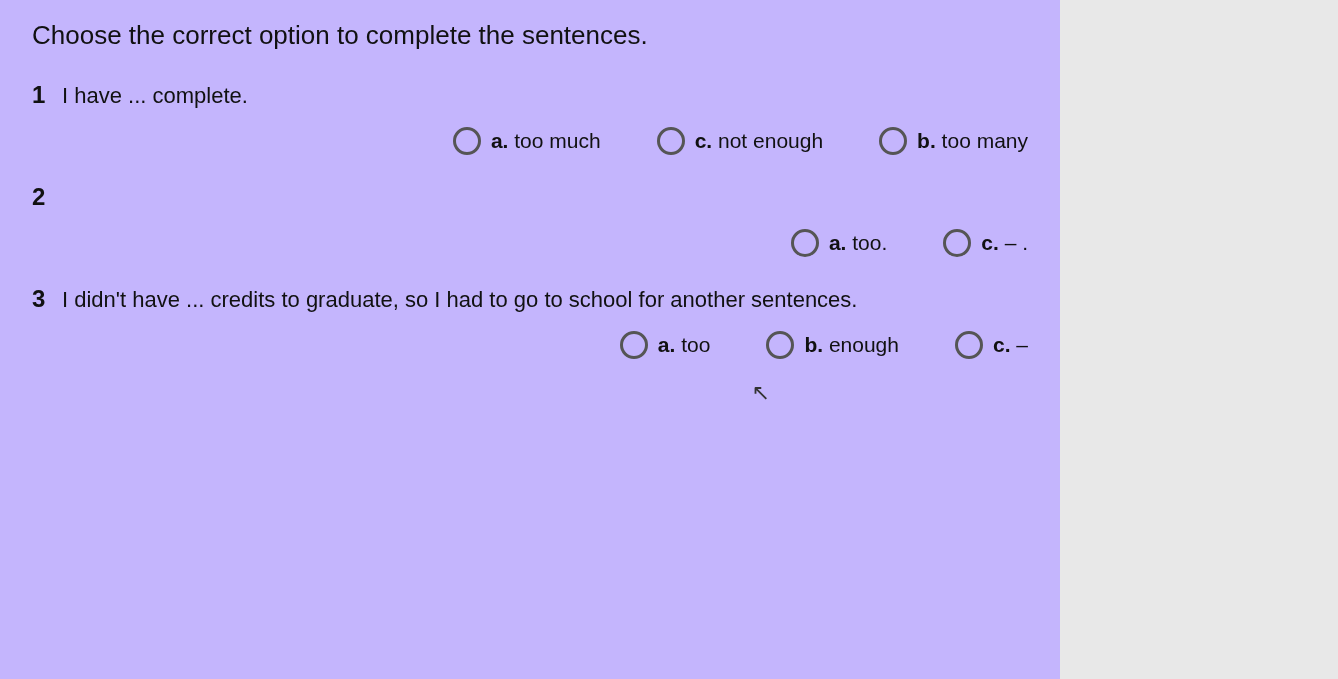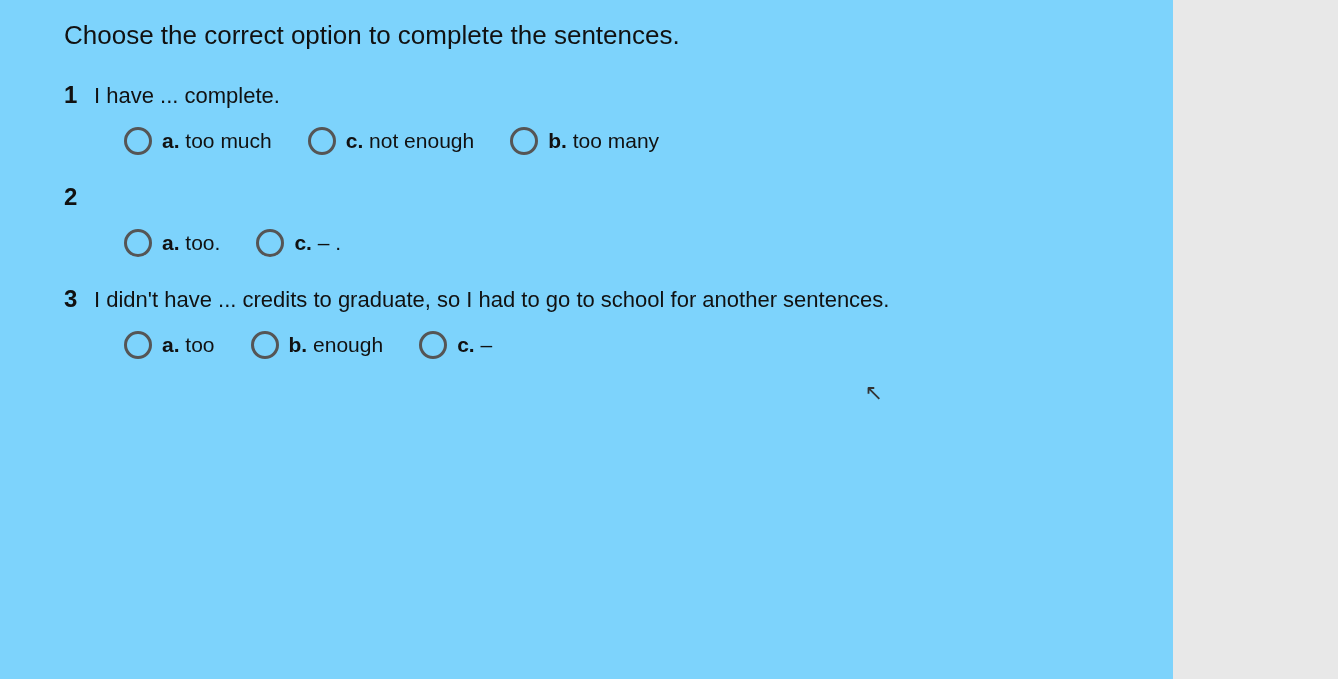--- a/index.html
+++ b/index.html
@@ -10,24 +10,24 @@
 
     body {
       width: 1338px;
       height: 679px;
       background-color: #e8e8e8;
       font-family: Arial, sans-serif;
       overflow: hidden;
     }
 
     .page-container {
-      width: 1173px;
+      width: 1060px;
       height: 679px;
-      background-color: #7dd3fc;
-      padding: 20px 64px;
+      background-color: #c4b5fd;
+      padding: 20px 32px;
       position: relative;
     }
 
     .instruction {
       font-size: 26px;
       color: #111;
       margin-bottom: 30px;
       font-weight: normal;
     }
 
@@ -46,23 +46,24 @@
 
     .question-number {
       font-weight: bold;
       font-size: 24px;
       min-width: 20px;
     }
 
     .options-row {
       display: flex;
       align-items: center;
-      gap: 36px;
+      gap: 56px;
       padding-left: 60px;
       margin-bottom: 10px;
+      justify-content: flex-end;
     }
 
     .option {
       display: flex;
       align-items: center;
       gap: 10px;
       cursor: pointer;
     }
 
     .radio-circle {

